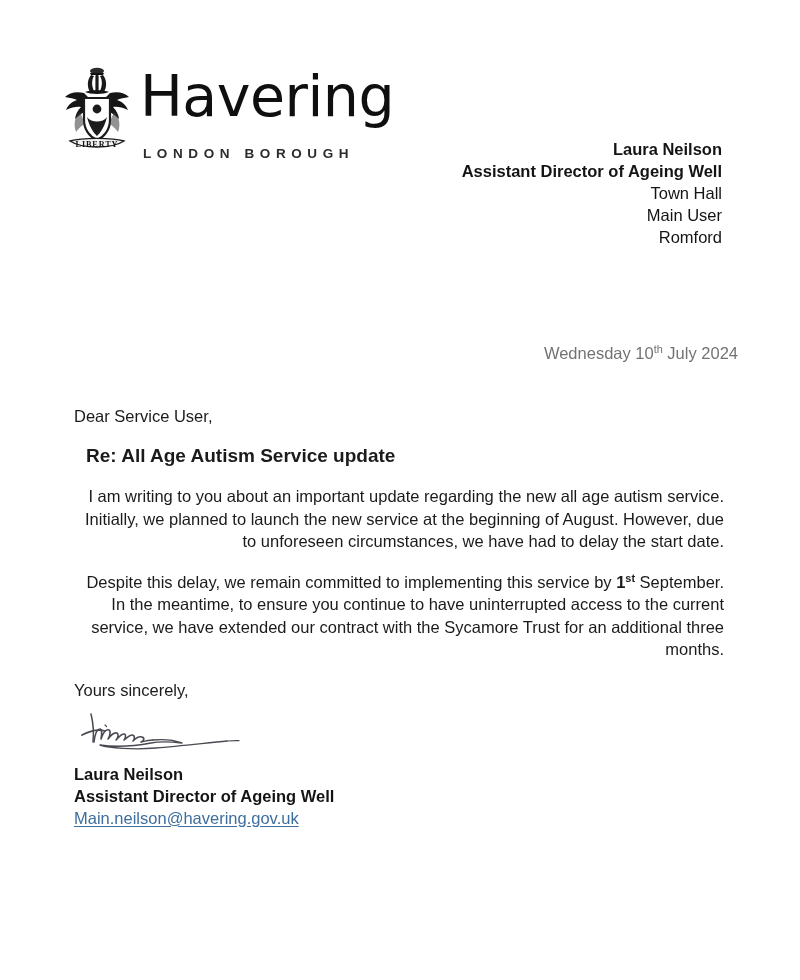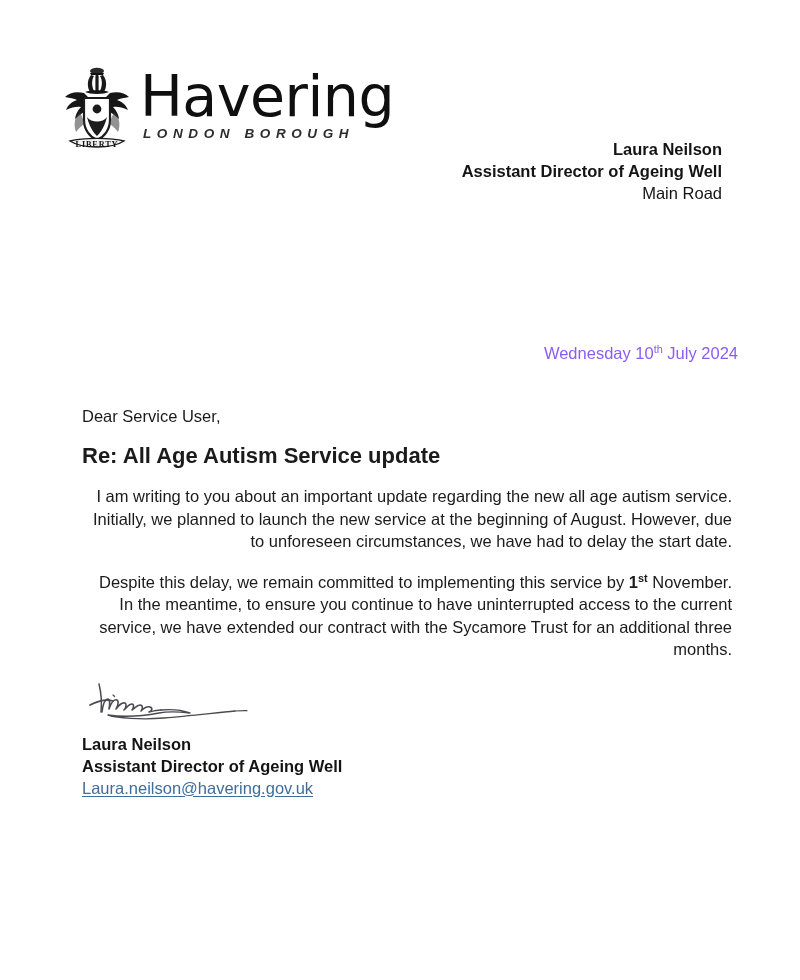--- a/index.html
+++ b/index.html
@@ -51,68 +51,67 @@
     font-weight: 400;
     letter-spacing: -0.5px;
     color: #100f10;
   }
   .wordmark-sub {
     font-family: "Liberation Sans", sans-serif;
     font-size: 13.5px;
     font-weight: 700;
     letter-spacing: 5.6px;
     color: #2c2c2c;
-    margin-top: 0;
+    margin-top: 20px;
     padding-left: 3px;
-    font-style: italic;
   }
 
   
   .address-block {
     position: absolute;
     right: 78px;
     top: 138px;
     text-align: right;
     font-size: 16.5px;
     line-height: 22px;
     color: #141414;
   }
   .address-block .bold { font-weight: 700; }
 
   .date-line {
     position: absolute;
     right: 62px;
     top: 342px;
     font-size: 16.5px;
     line-height: 22px;
-    color: #8b5cf6;
+    color: #737373;
   }
   sup {
     font-size: 0.66em;
     vertical-align: super;
     line-height: 0;
   }
 
   
   .body-block {
     position: absolute;
-    left: 82px;
+    left: 74px;
     top: 405px;
     width: 650px;
   }
   .salutation {
     font-size: 16.5px;
     line-height: 22px;
     margin: 0 0 18px 0;
   }
   .subject {
-    font-size: 22px;
+    font-size: 19px;
     line-height: 22px;
     font-weight: 700;
-    margin: 0 0 18px 0;
+    margin: 0 0 18px 12px;
   }
   .para {
     font-size: 16.5px;
     line-height: 22.5px;
     margin: 0 0 18px 0;
     text-align: right;
   }
   .para .strong-num { font-weight: 700; }
 
   .closing {
@@ -198,41 +197,44 @@
 
     <div class="wordmark">
       <div class="wordmark-name">Havering</div>
       <div class="wordmark-sub">LONDON BOROUGH</div>
     </div>
   </div>
 
   <div class="address-block">
     <div class="bold">Laura Neilson</div>
     <div class="bold">Assistant Director of Ageing Well</div>
-    <div>Main Road</div>
+    <div>Town Hall</div>
+    <div>Main User</div>
+    <div>Romford</div>
   </div>
 
   <div class="date-line">
     <span>Wednesday 10</span><sup>th</sup><span> July 2024</span>
   </div>
 
   <div class="body-block">
 
     <p class="salutation">Dear Service User,</p>
 
     <p class="subject">Re: All Age Autism Service update</p>
 
     <p class="para">I am writing to you about an important update regarding the new all age autism service. Initially, we planned to launch the new service at the beginning of August. However, due to unforeseen circumstances, we have had to delay the start date.</p>
 
     <p class="para">
-      <span>Despite this delay, we remain committed to implementing this service by </span><span class="strong-num">1</span><sup class="strong-num">st</sup><span> November. In the meantime, to ensure you continue to have uninterrupted access to the current service, we have extended our contract with the Sycamore Trust for an additional three months.</span>
+      <span>Despite this delay, we remain committed to implementing this service by </span><span class="strong-num">1</span><sup class="strong-num">st</sup><span> September. In the meantime, to ensure you continue to have uninterrupted access to the current service, we have extended our contract with the Sycamore Trust for an additional three months.</span>
     </p>
 
 
 
+    <p class="closing">Yours sincerely,</p>
 
     <div class="signature">
       <svg viewBox="0 0 190 48" width="190" height="48" xmlns="http://www.w3.org/2000/svg">
         <g fill="none" stroke="#4a4a52" stroke-linecap="round" stroke-linejoin="round">
 
           <path d="M13 5 C15 13 16 22 15 33" stroke-width="1.5"></path>
 
           <path d="M4 26 C12 22 20 20 27 22" stroke-width="1.7"></path>
 
           <path d="M16 33 C17 25 19 20 22 20 C24 20 24 25 23 30
@@ -250,17 +252,17 @@
                    C102 37 128 34 149 32" stroke-width="1.35"></path>
 
           <path d="M149 32 C154 31.6 158 31.4 161 31.6" stroke-width="1.2"></path>
         </g>
       </svg>
     </div>
 
     <div class="sign-off">
       <div class="sign-off-name">Laura Neilson</div>
       <div class="sign-off-title">Assistant Director of Ageing Well</div>
-      <a class="sign-off-email" href="#">Laura.neilson@havering.gov.uk</a>
+      <a class="sign-off-email" href="#">Main.neilson@havering.gov.uk</a>
     </div>
 
   </div>
 </div>
 
 </body></html>

